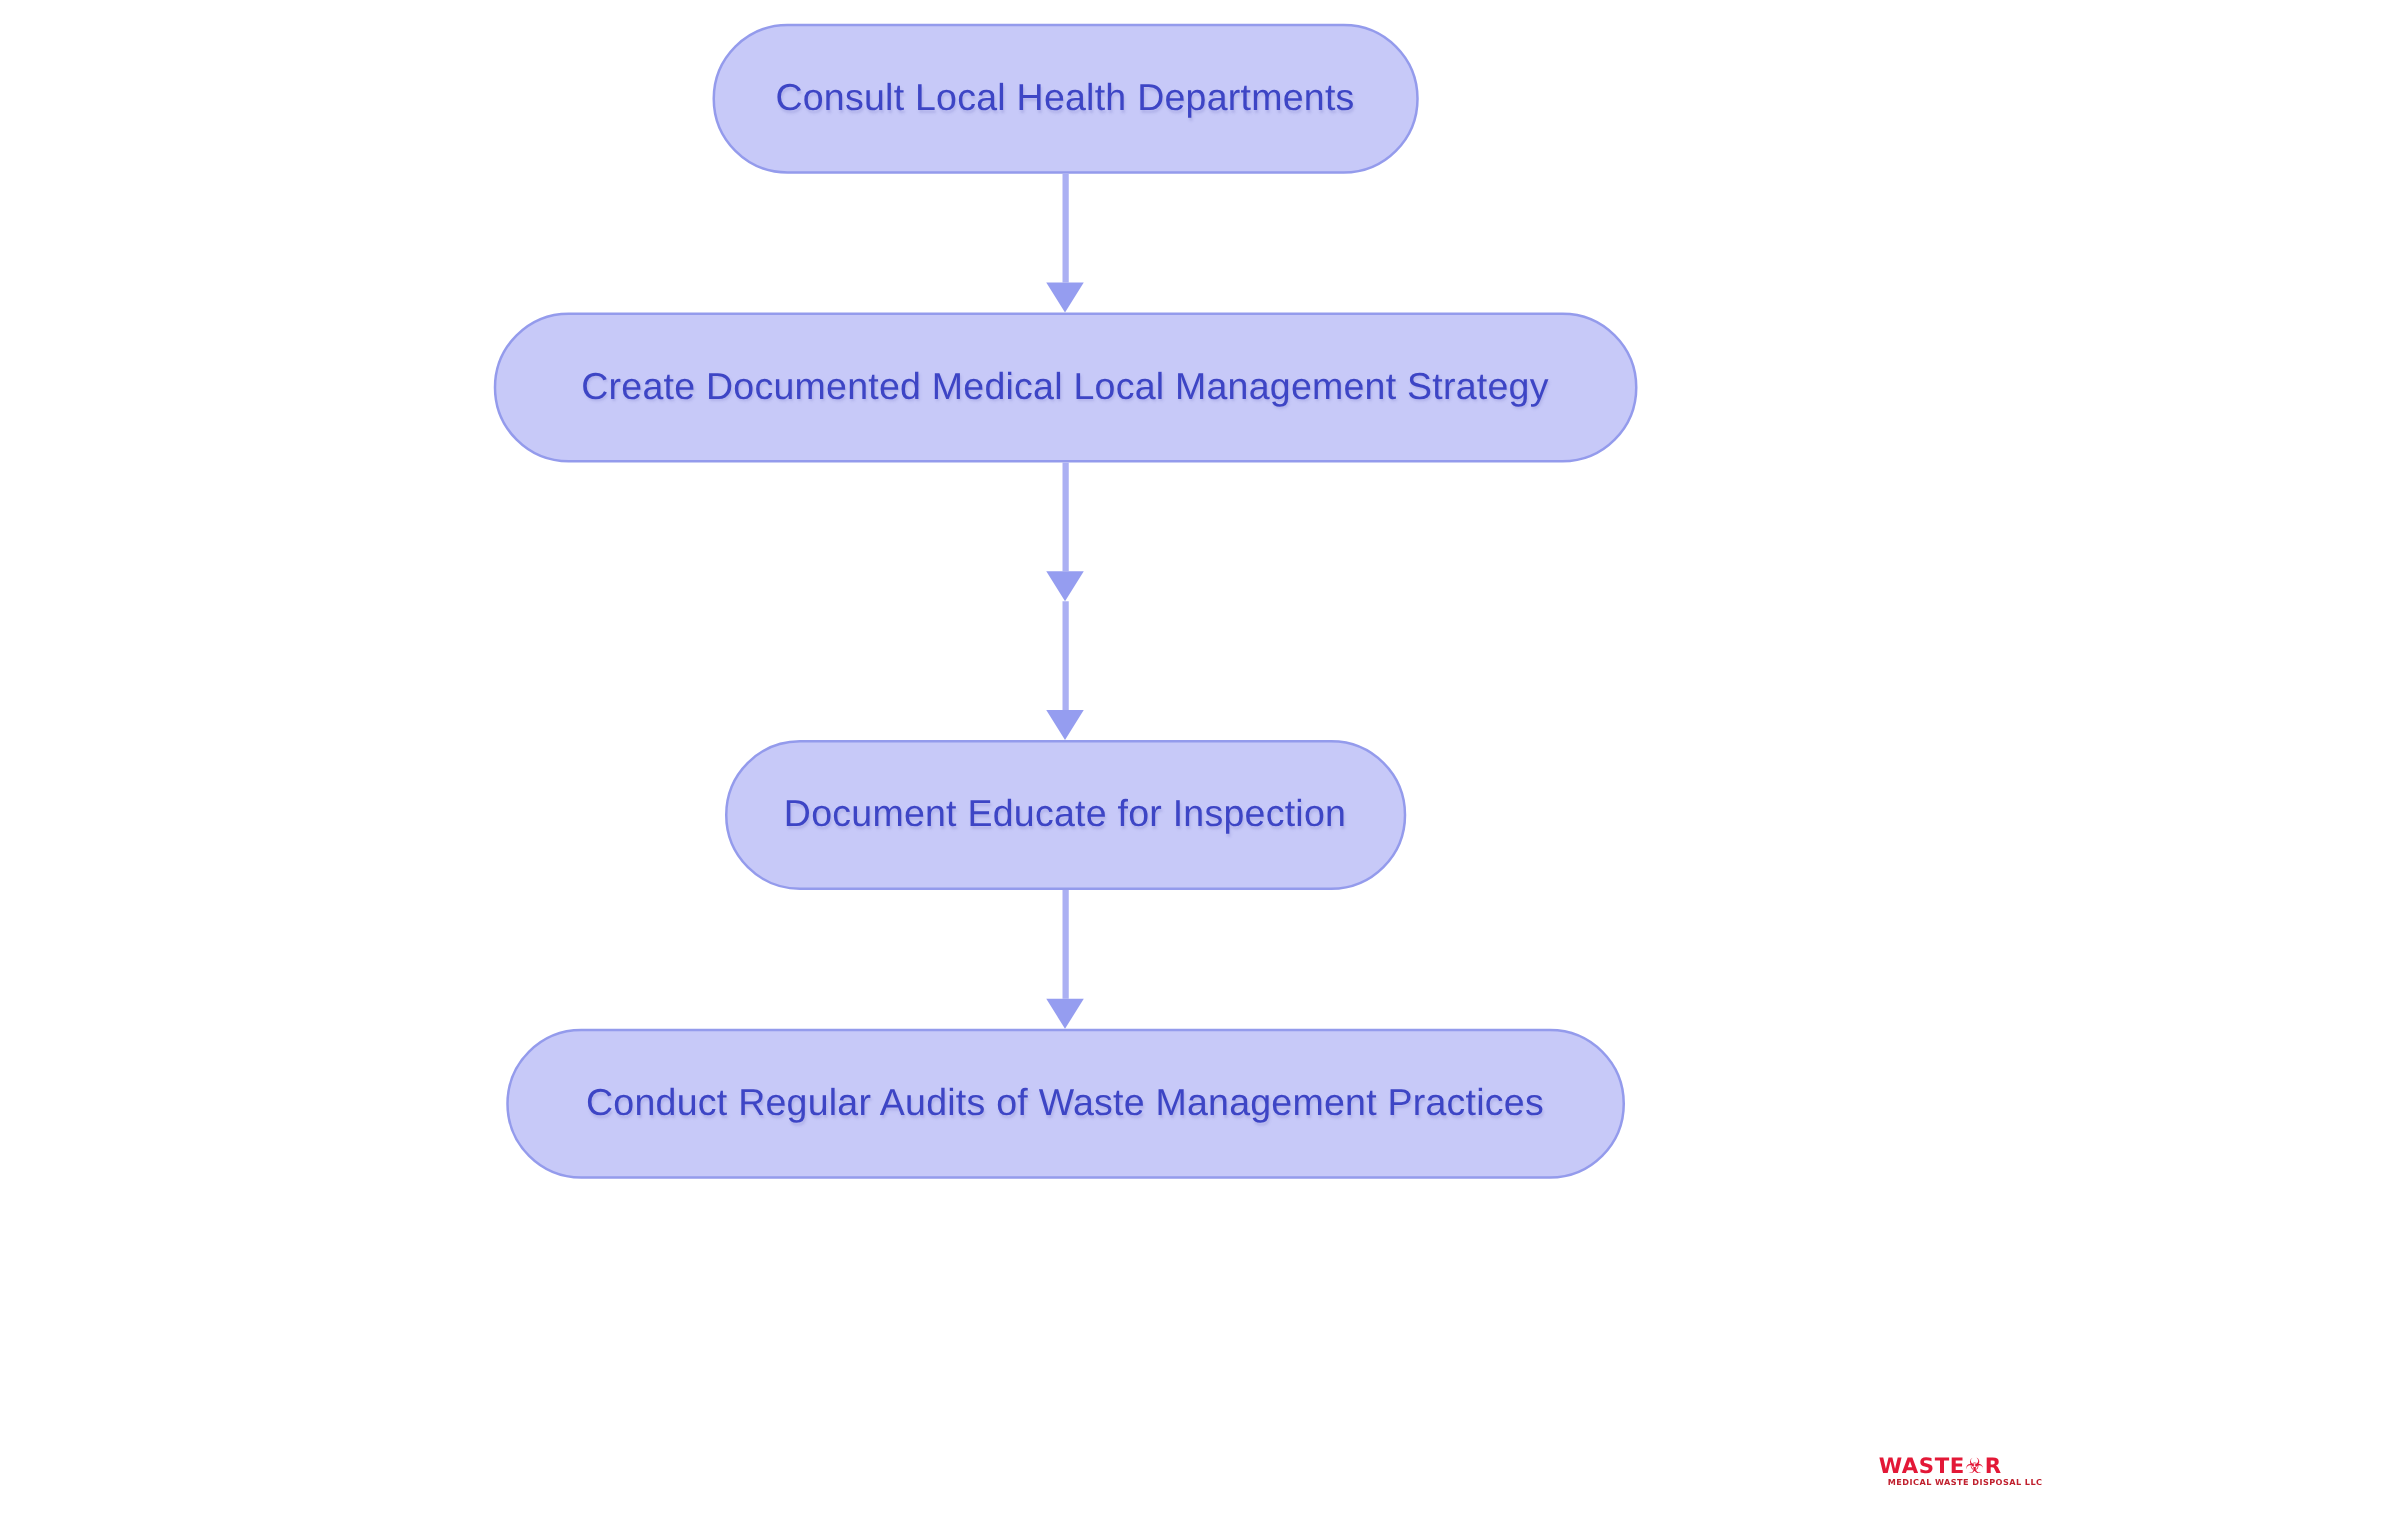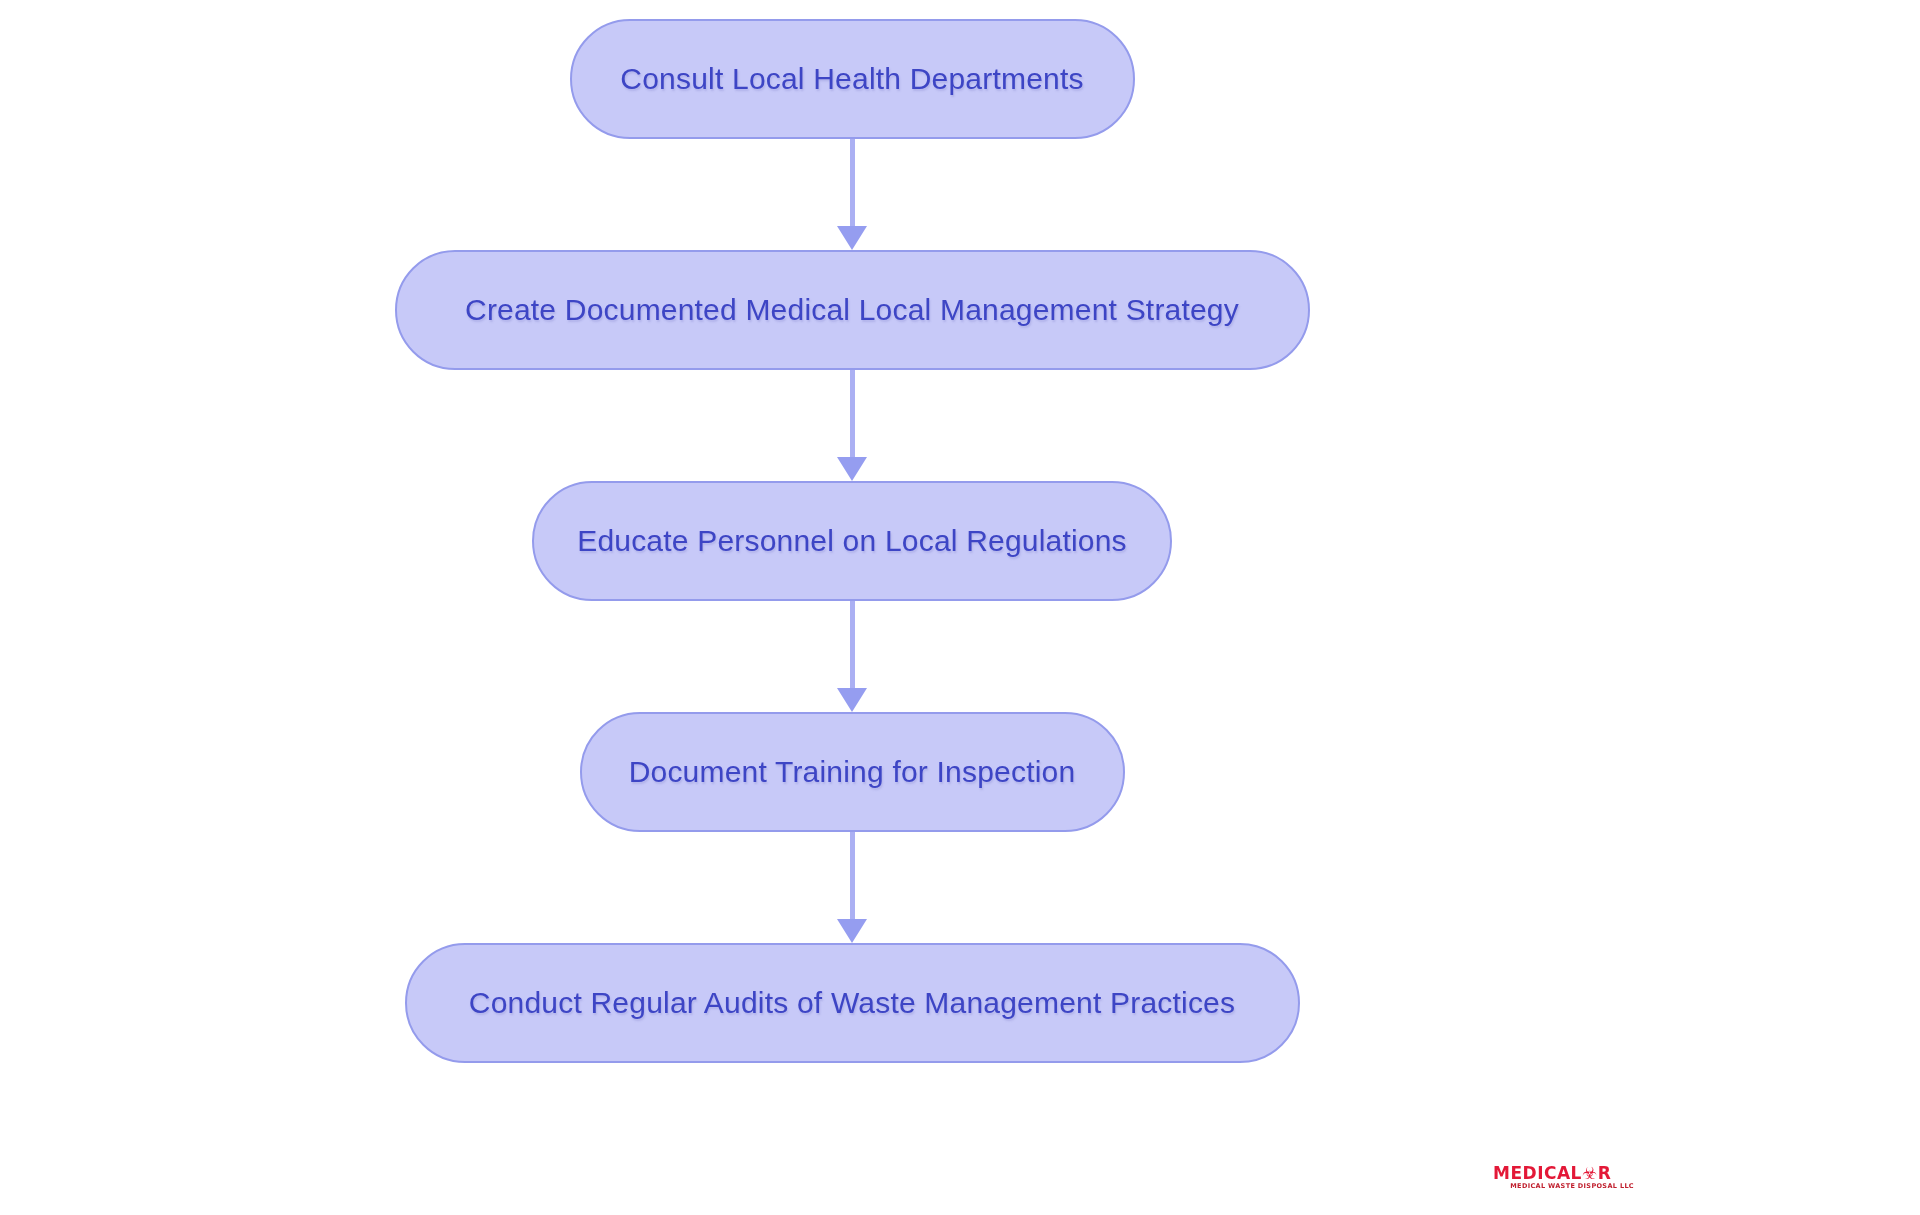--- a/index.html
+++ b/index.html
@@ -114,42 +114,39 @@
 
     <div class="flow-node" style="width:915px">
       <span class="node-label">Create Documented Medical Local Management Strategy</span>
     </div>
 
     <div class="flow-arrow">
       <div class="arrow-line"></div>
       <div class="arrow-head"></div>
     </div>
 
-    <div class="flow-node" style="width:640px">
-      <span class="node-label">Educate Personnel on Local Regulations</span>
-    </div>
 
     <div class="flow-arrow">
       <div class="arrow-line"></div>
       <div class="arrow-head"></div>
     </div>
 
     <div class="flow-node" style="width:545px">
-      <span class="node-label">Document Training for Inspection</span>
+      <span class="node-label">Document Educate for Inspection</span>
     </div>
 
     <div class="flow-arrow">
       <div class="arrow-line"></div>
       <div class="arrow-head"></div>
     </div>
 
     <div class="flow-node" style="width:895px">
       <span class="node-label">Conduct Regular Audits of Waste Management Practices</span>
     </div>
 
   </div>
 
   <div class="logo">
-    <div class="logo-brand"><span>MEDICAL</span><span class="biohazard">☣</span><span>R</span></div>
+    <div class="logo-brand"><span>WASTE</span><span class="biohazard">☣</span><span>R</span></div>
     <div class="logo-tagline">MEDICAL WASTE DISPOSAL LLC</div>
   </div>
 
 </div>
 
 </body></html>

